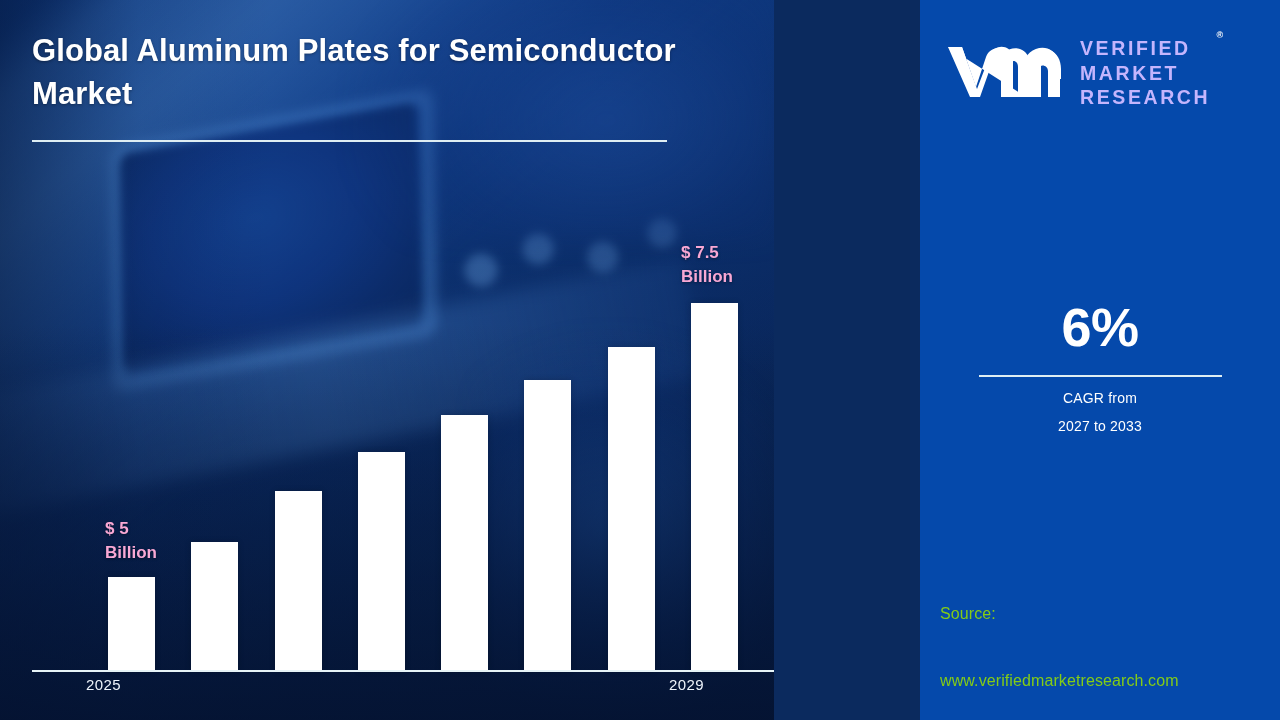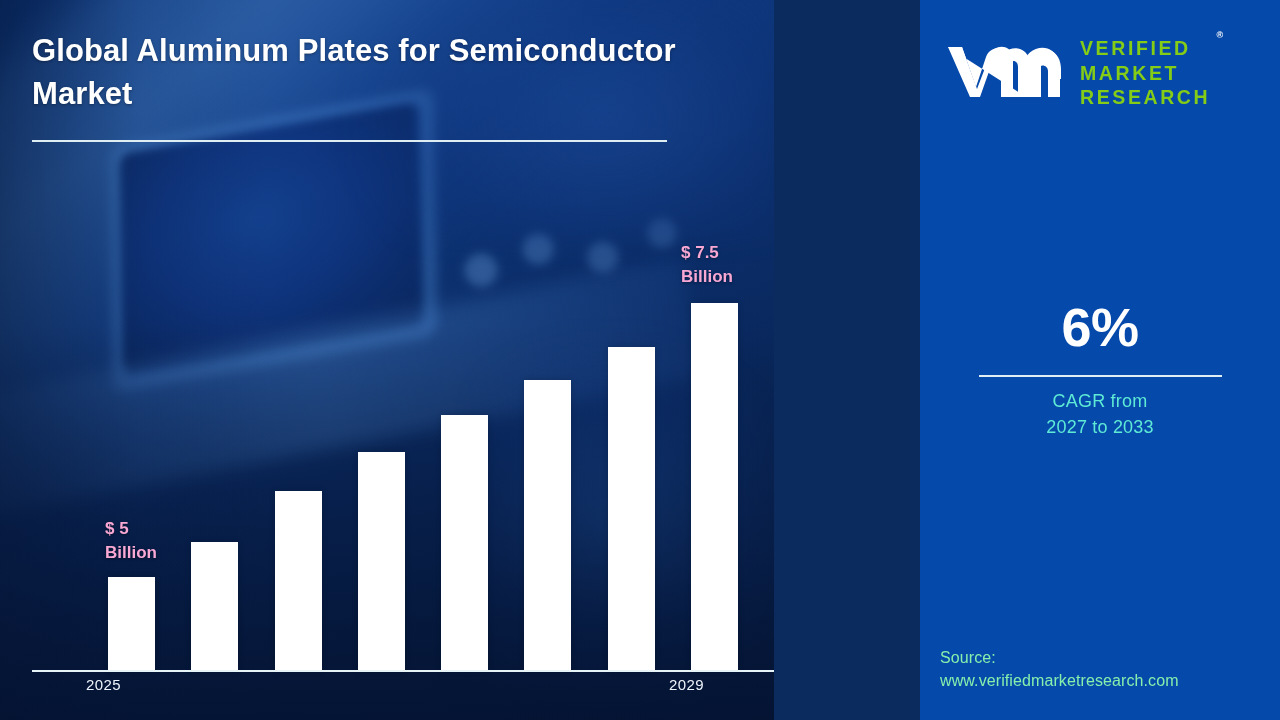--- a/index.html
+++ b/index.html
@@ -196,21 +196,21 @@
     position:absolute;
     left:26px; top:28px;
     width:310px; height:88px;
     display:flex;
     align-items:center;
     gap:14px;
   }
   #logo-mark { width:120px; height:62px; flex:0 0 auto; }
   #logo-text-wrap { position:relative; padding-top:2px; }
   .logo-line {
-    color:#84cc16;
+    color:#c4b5fd;
     font-size:19.5px;
     font-weight:bold;
     letter-spacing:2.6px;
     line-height:1.26;
   }
   #logo-reg {
     position:absolute;
     right:-13px; top:-4px;
     color:#ffffff;
     font-size:9px;
@@ -229,38 +229,39 @@
     font-weight:bold;
     line-height:1;
     letter-spacing:-0.5px;
   }
   #cagr-rule {
     width:243px; height:2px;
     background:#dfeef3;
     margin:21px auto 0 auto;
   }
   .cagr-caption {
-    color:#5eead4;
-    font-size:18px;
+    color:#ffffff;
+    font-size:14px;
     line-height:1.42;
     margin-top:12px;
     letter-spacing:0.2px;
   }
-  .cagr-caption.second { margin-top:0; }
+  .cagr-caption.second { margin-top:8px; }
 
   #source-block {
     position:absolute;
     left:20px; bottom:28px;
     width:340px;
   }
   .source-line {
-    color:#86efac;
+    color:#84cc16;
     font-size:16px;
     line-height:1.45;
     letter-spacing:0.1px;
+    margin-top:44px;
   }
 </style>
 </head>
 <body>
 
 <div id="stage">
 
   <div id="left-panel">
 
     <div class="bg-layer bg-base"></div>

